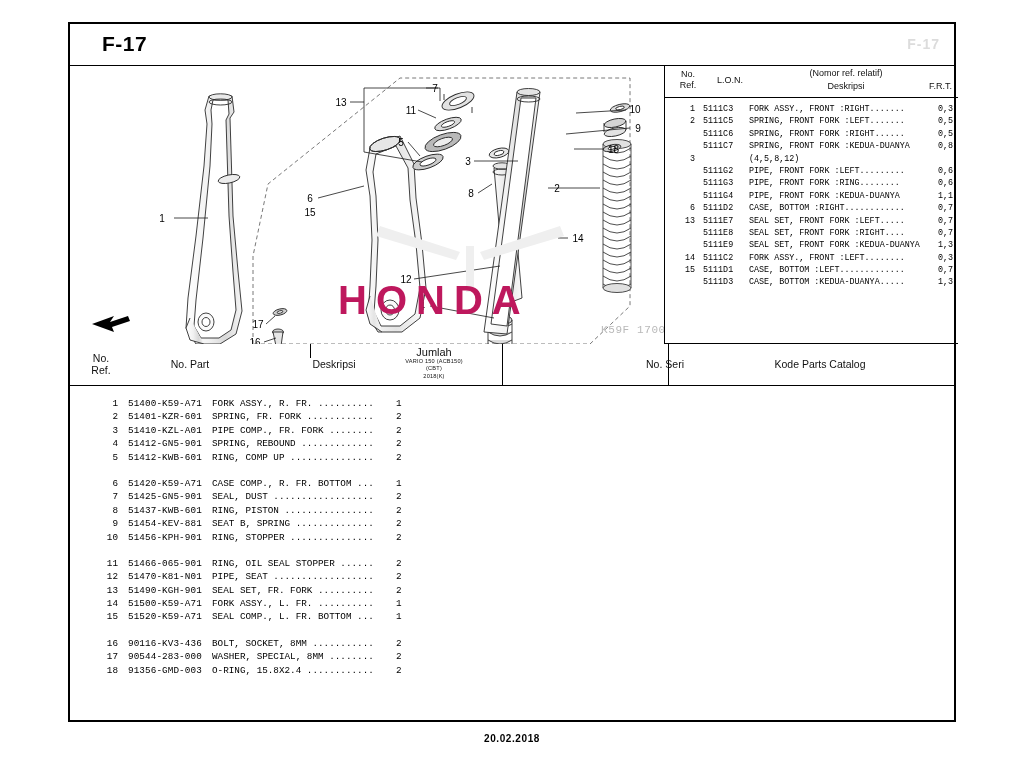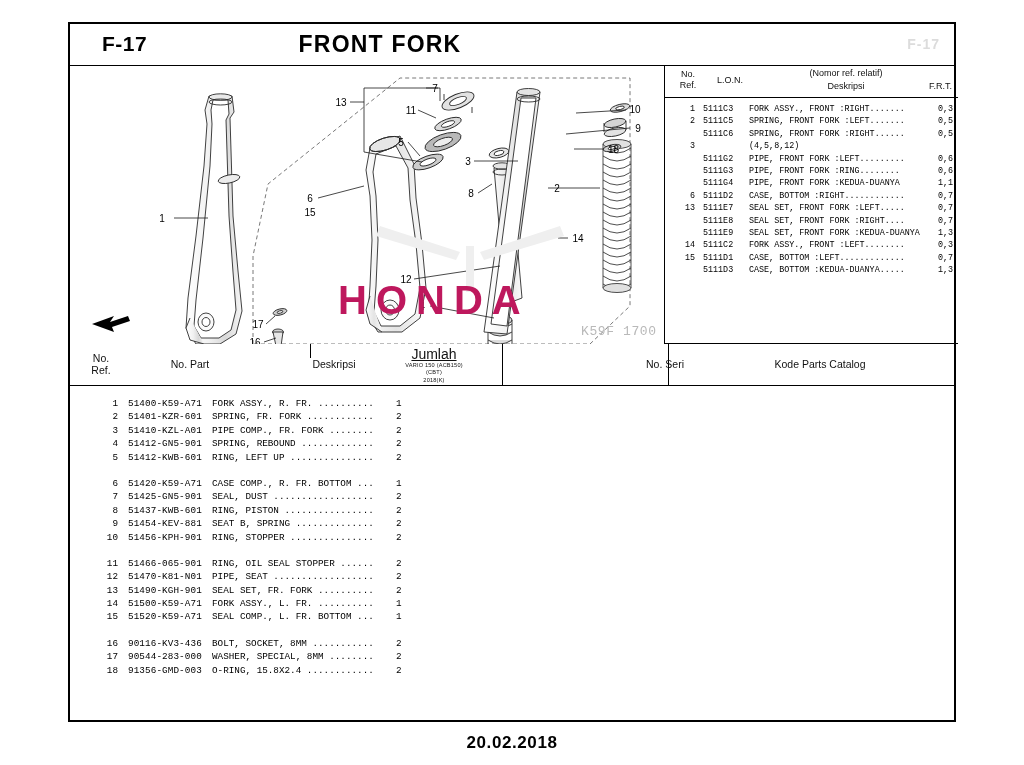--- a/index.html
+++ b/index.html
@@ -106,23 +106,23 @@
     pointer-events: none;
   }
   #wm-wing {
     position: absolute;
     left: 300px; top: 150px;
     width: 200px; height: 80px;
     pointer-events: none;
   }
   #drawing-code {
     position: absolute;
-    left: 511px; top: 300px;
+    left: 531px; top: 300px;
     font-family: "Liberation Mono", monospace;
-    font-size: 13px;
+    font-size: 11px;
     color: #b9b9b9;
     letter-spacing: .6px;
     text-align: center;
   }
   #fr-mark {
     position: absolute;
     left: 22px; top: 276px;
     font-size: 12px; font-weight: bold; font-style: italic;
   }
 
@@ -131,21 +131,21 @@
     position: absolute;
     left: 0; top: 320px;
     width: 100%; height: 42px;
     border-bottom: 1.5px solid #000;
   }
   .lh { position: absolute; font-size: 10.5px; color: #111; text-align: center; }
   .lh-noref  { left: 8px;   top: 8px;  width: 46px; line-height: 12px; }
   .lh-nopart { left: 62px;  top: 14px; width: 116px; }
   .lh-desk   { left: 196px; top: 14px; width: 136px; }
   .lh-jumlah { left: 300px; top: 2px;  width: 128px; }
-  .lh-jumlah .j-main { font-size: 14px; text-decoration: underline; }
+  .lh-jumlah .j-main { font-size: 11px; }
   .lh-jumlah .j-sub  { font-size: 5.6px; display: block; line-height: 7.4px; letter-spacing: .2px; }
   .lh-seri   { left: 520px; top: 14px; width: 150px; }
   .lh-kode   { left: 660px; top: 14px; width: 180px; }
   #col-div-1 { position: absolute; left: 240px; top: 0; width: 0; height: 14px; border-left: 1px solid #000; }
   #col-div-2 { position: absolute; left: 432px; top: 0; width: 0; height: 42px; border-left: 1px solid #000; }
   #col-div-3 { position: absolute; left: 598px; top: 0; width: 0; height: 42px; border-left: 1px solid #000; }
 
   
   #list-body {
     position: absolute;
@@ -161,35 +161,34 @@
   .p-desc { position: absolute; left: 142px; }
   .p-qty  { position: absolute; left: 326px; }
   .grp-gap { height: 13px; }
 
   
   #footer-date {
     position: absolute;
     left: 0; top: 733px;
     width: 1024px;
     text-align: center;
-    font-size: 17px;
+    font-size: 10px;
     font-weight: bold;
     letter-spacing: .6px;
   }
 </style>
 </head>
 <body>
 
 <div id="page">
 
   <div id="frame">
 
     <div id="titlebar">
       <div id="page-code">F-17</div>
-      <div id="main-title">FRONT FORK</div>
       <div id="faint-code">F-17</div>
     </div>
 
     <div id="diagram">
 
       <svg width="594" height="278" viewBox="0 0 594 278">
         <defs>
           <linearGradient id="metal" x1="0" y1="0" x2="1" y2="0">
             <stop offset="0%" stop-color="#ffffff"></stop>
             <stop offset="40%" stop-color="#f2f2f2"></stop>
@@ -411,20 +410,26 @@
             <span class="ref-desc">SPRING, FRONT FORK :LEFT.......</span>
             <span class="ref-frt">0,5</span>
           </div>
           <div class="ref-row">
             <span class="ref-no"></span>
             <span class="ref-lon">5111C6</span>
             <span class="ref-desc">SPRING, FRONT FORK :RIGHT......</span>
             <span class="ref-frt">0,5</span>
           </div>
           <div class="ref-row">
+            <span class="ref-no"></span>
+            <span class="ref-lon">5111C7</span>
+            <span class="ref-desc">SPRING, FRONT FORK :KEDUA-DUANYA</span>
+            <span class="ref-frt">0,8</span>
+          </div>
+          <div class="ref-row">
             <span class="ref-no">3</span>
             <span class="ref-lon"></span>
             <span class="ref-desc">(4,5,8,12)</span>
             <span class="ref-frt"></span>
           </div>
           <div class="ref-row">
             <span class="ref-no"></span>
             <span class="ref-lon">5111G2</span>
             <span class="ref-desc">PIPE, FRONT FORK :LEFT.........</span>
             <span class="ref-frt">0,6</span>
@@ -527,21 +532,21 @@
         </div>
         <div class="part-row">
           <span class="p-no">4</span>
           <span class="p-part">51412-GN5-901</span>
           <span class="p-desc">SPRING, REBOUND .............</span>
           <span class="p-qty">2</span>
         </div>
         <div class="part-row">
           <span class="p-no">5</span>
           <span class="p-part">51412-KWB-601</span>
-          <span class="p-desc">RING, LEFT UP ...............</span>
+          <span class="p-desc">RING, COMP UP ...............</span>
           <span class="p-qty">2</span>
         </div>
         <div class="grp-gap"></div>
         <div class="part-row">
           <span class="p-no">6</span>
           <span class="p-part">51420-K59-A71</span>
           <span class="p-desc">CASE COMP., R. FR. BOTTOM ...</span>
           <span class="p-qty">1</span>
         </div>
         <div class="part-row">

